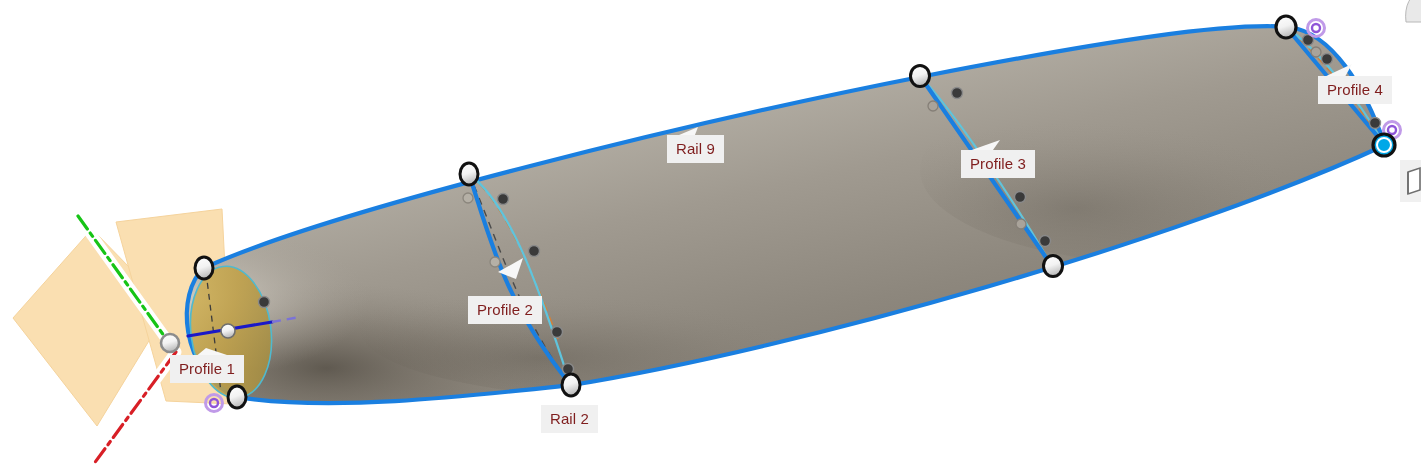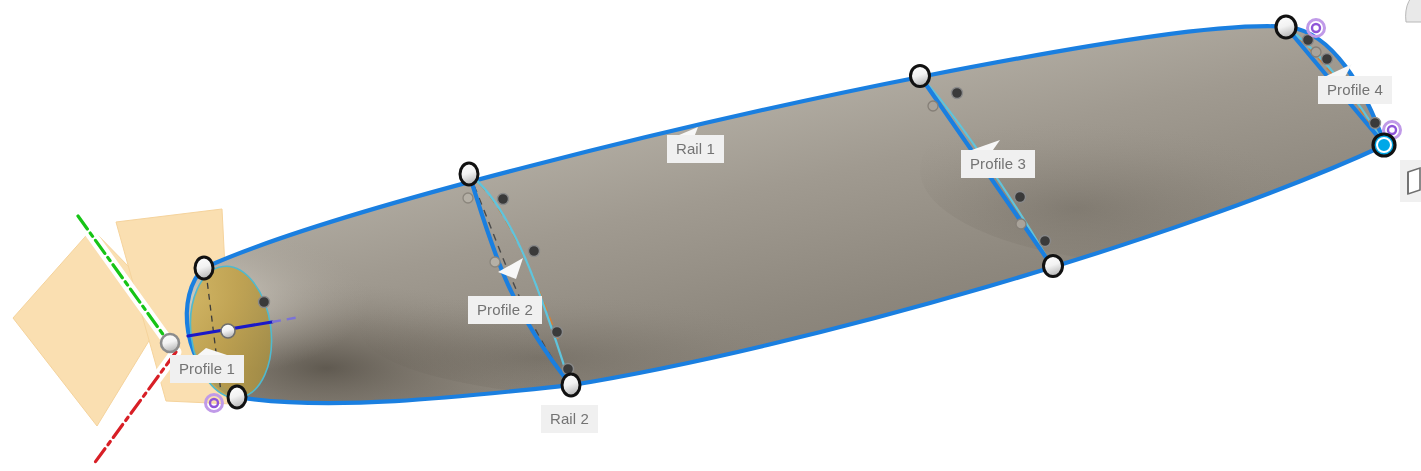--- a/index.html
+++ b/index.html
@@ -20,21 +20,21 @@
   #scene {
     position: absolute;
     left: 0;
     top: 0;
     width: 1421px;
     height: 471px;
   }
   .callout {
     position: absolute;
     background: #f0f0f0;
-    color: #737373;
+    color: #7f1d1d;
     font-family: "Liberation Sans", sans-serif;
     font-size: 15px;
     line-height: 1;
     padding: 6px 9px 7px 9px;
     white-space: nowrap;
     box-shadow: 0 0 0 0 rgba(0,0,0,0);
     letter-spacing: 0.1px;
     text-align: center;
   }
   .edge-icon {
@@ -204,21 +204,21 @@
 
   <div class="callout" style="left:961px; top:150px;">
     <span>Profile 3</span>
   </div>
 
   <div class="callout" style="left:1318px; top:76px;">
     <span>Profile 4</span>
   </div>
 
   <div class="callout" style="left:667px; top:135px;">
-    <span>Rail 1</span>
+    <span>Rail 9</span>
   </div>
 
   <div class="callout" style="left:541px; top:405px;">
     <span>Rail 2</span>
   </div>
 
   <div class="edge-icon" style="left:1400px; top:-12px; width:30px; height:42px; background:transparent;">
     <svg width="30" height="42" viewBox="0 0 30 42" xmlns="http://www.w3.org/2000/svg">
       <path d="M 22 2 C 10 6 4 18 6 34 L 30 34 L 30 2 Z" fill="#e9e9e9" stroke="#b8b8b8" stroke-width="1"></path>
     </svg>

